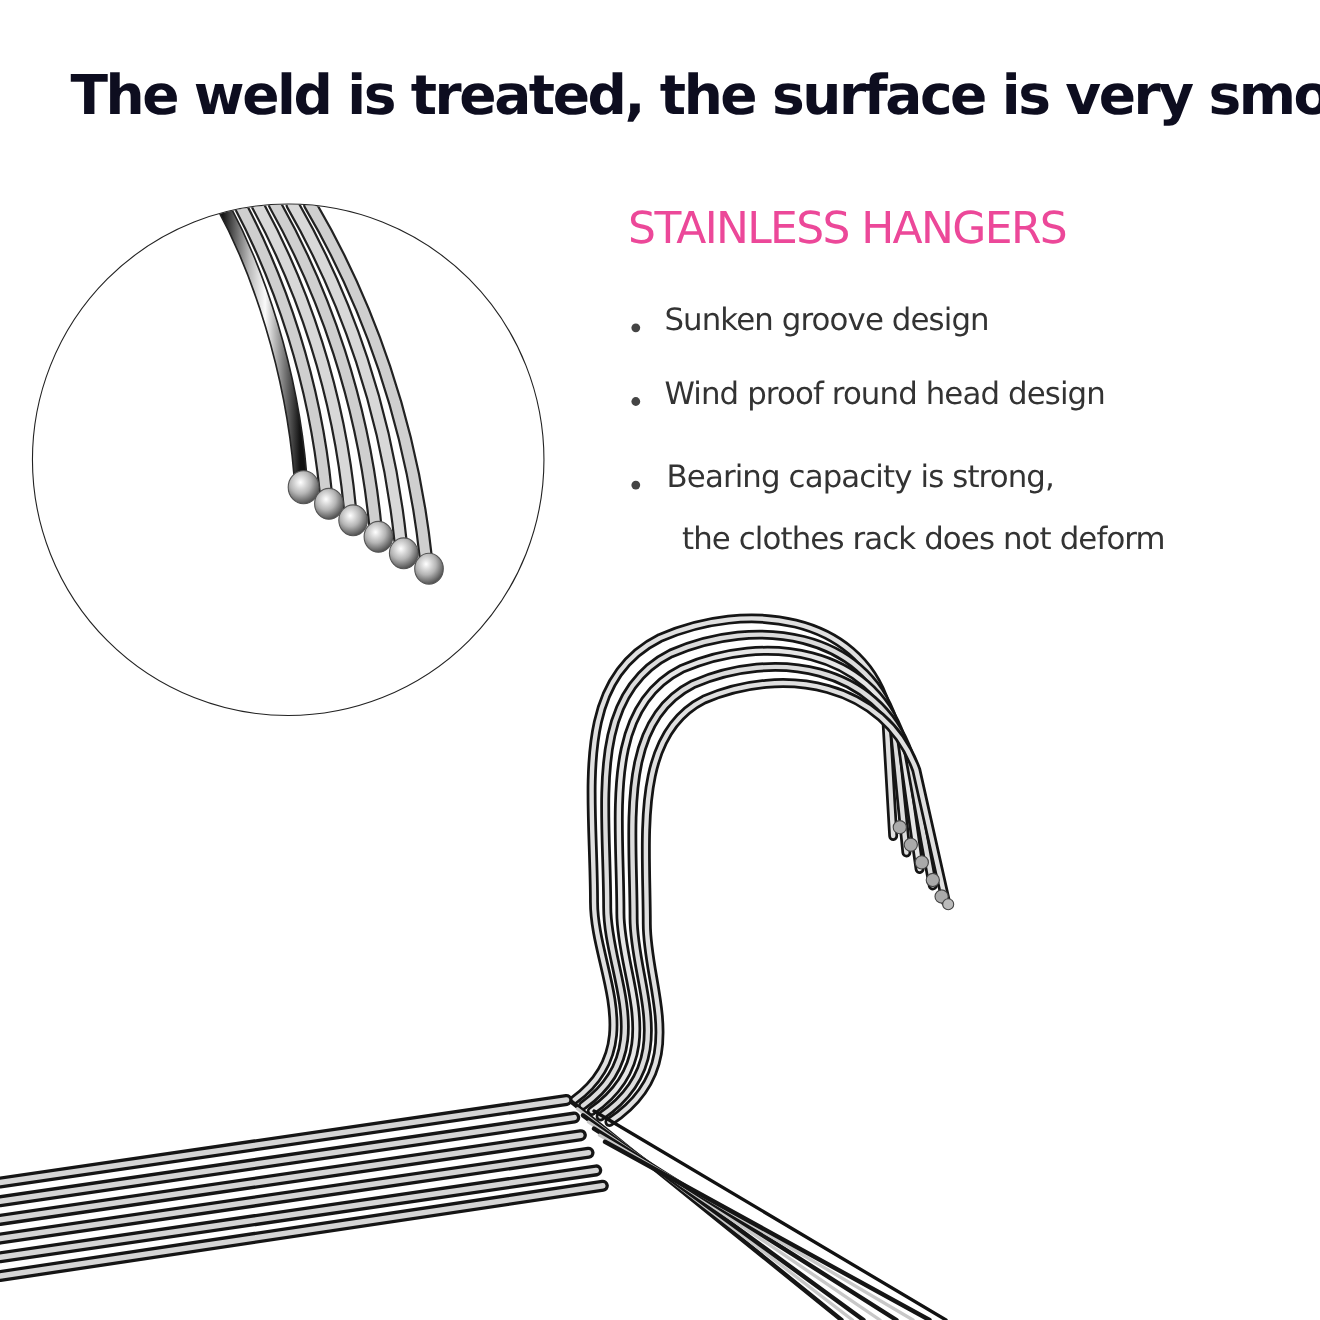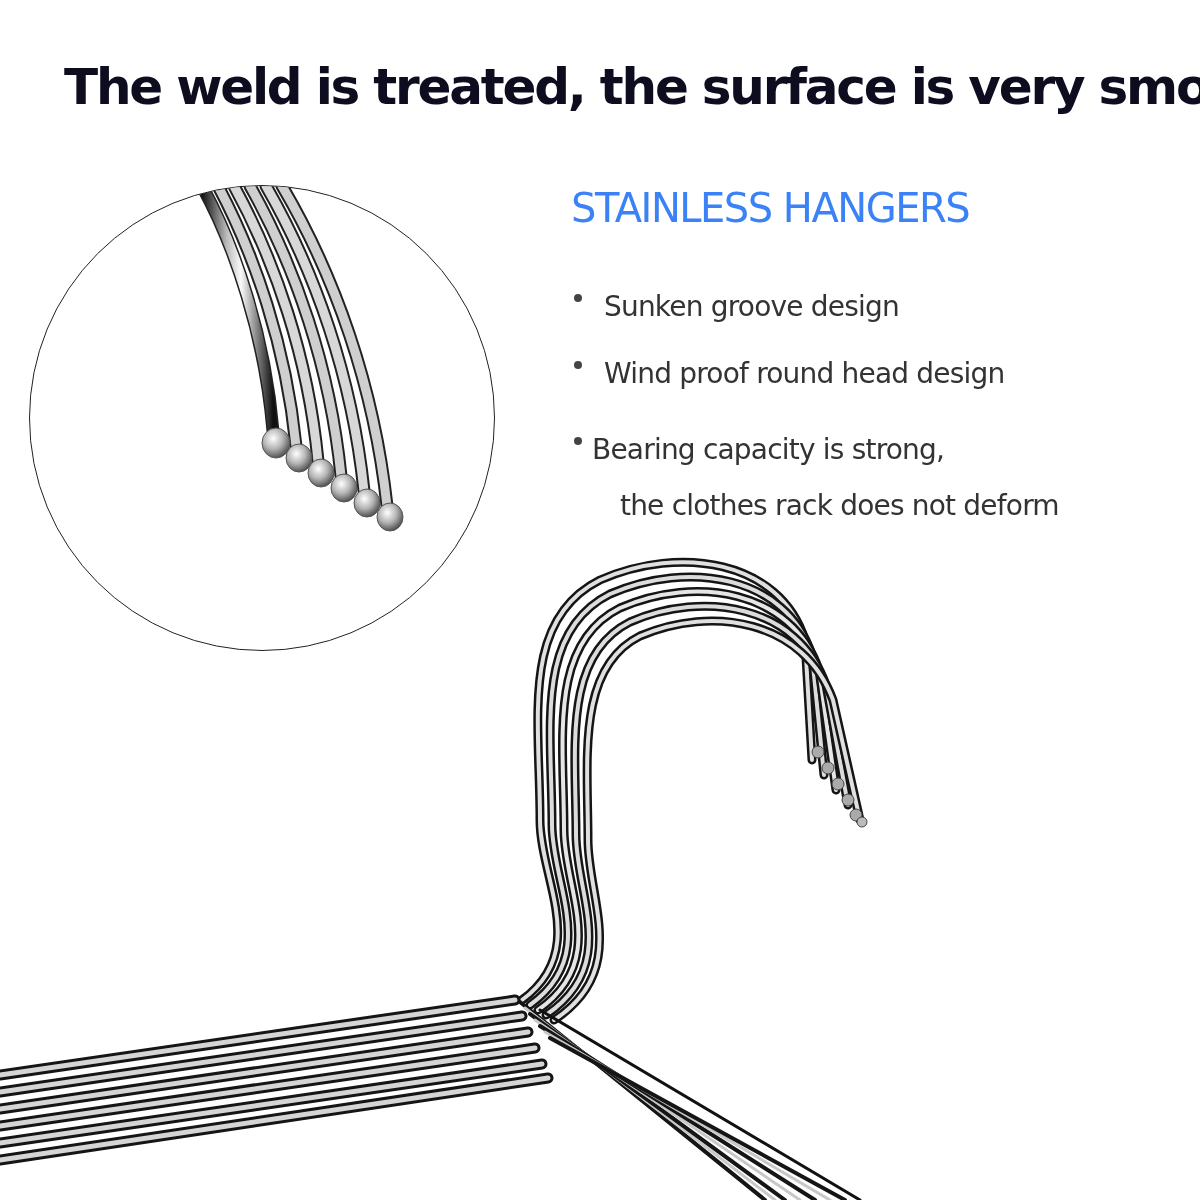--- a/index.html
+++ b/index.html
@@ -8,33 +8,33 @@
       background: #ffffff; font-family: "Liberation Sans", sans-serif;
     }
     .headline {
       position: absolute; left: 64px; top: 58px; width: 1120px;
       font-family: "DejaVu Sans", sans-serif; font-weight: bold;
       font-size: 50px; letter-spacing: -2.2px; color: #0d0d1f; white-space: nowrap;
     }
     .subtitle {
       position: absolute; left: 571px; top: 185px;
       font-family: "DejaVu Sans", sans-serif; font-size: 40px;
-      color: #3b82f6; letter-spacing: -1.5px; white-space: nowrap;
+      color: #ec4899; letter-spacing: -1.5px; white-space: nowrap;
     }
     .features { position: absolute; left: 570px; top: 270px; width: 600px; }
     .feature {
       position: absolute; left: 0; white-space: nowrap;
       font-family: "DejaVu Sans", sans-serif; font-size: 28px; letter-spacing: -0.8px;
       color: #333333;
     }
     .bullet {
       position: absolute; left: 4px; width: 8px; height: 8px; border-radius: 50%;
       background: #444444;
     }
-    .feature-text { position: absolute; left: 34px; margin-top: 16px; }
+    .feature-text { position: absolute; left: 34px; }
     .circle-frame {
       position: absolute; left: 29px; top: 185px; width: 466px; height: 466px;
       border: 1.5px solid #222222; border-radius: 50%; box-sizing: border-box; overflow: hidden;
       background: #ffffff;
     }
     .art { position: absolute; left: 0; top: 0; }
   </style>
 </head>
 <body>
 
@@ -46,21 +46,21 @@
   <div class="feature" style="top:4px;">
     <span class="bullet" style="top:20px;"></span>
     <span class="feature-text">Sunken groove design</span>
   </div>
   <div class="feature" style="top:71px;">
     <span class="bullet" style="top:20px;"></span>
     <span class="feature-text">Wind proof round head design</span>
   </div>
   <div class="feature" style="top:147px;">
     <span class="bullet" style="top:20px;"></span>
-    <span class="feature-text" style="left:22px;">Bearing capacity is strong,</span>
+    <span class="feature-text" style="left:36px;">Bearing capacity is strong,</span>
   </div>
   <div class="feature" style="top:203px;">
     <span class="feature-text" style="left:50px;">the clothes rack does not deform</span>
   </div>
 </div>
 
 <div class="circle-frame">
   <svg class="art" width="466" height="466" viewBox="0 0 466 466">
     <defs>
       <linearGradient id="wireG" x1="0" y1="0" x2="1" y2="0">

